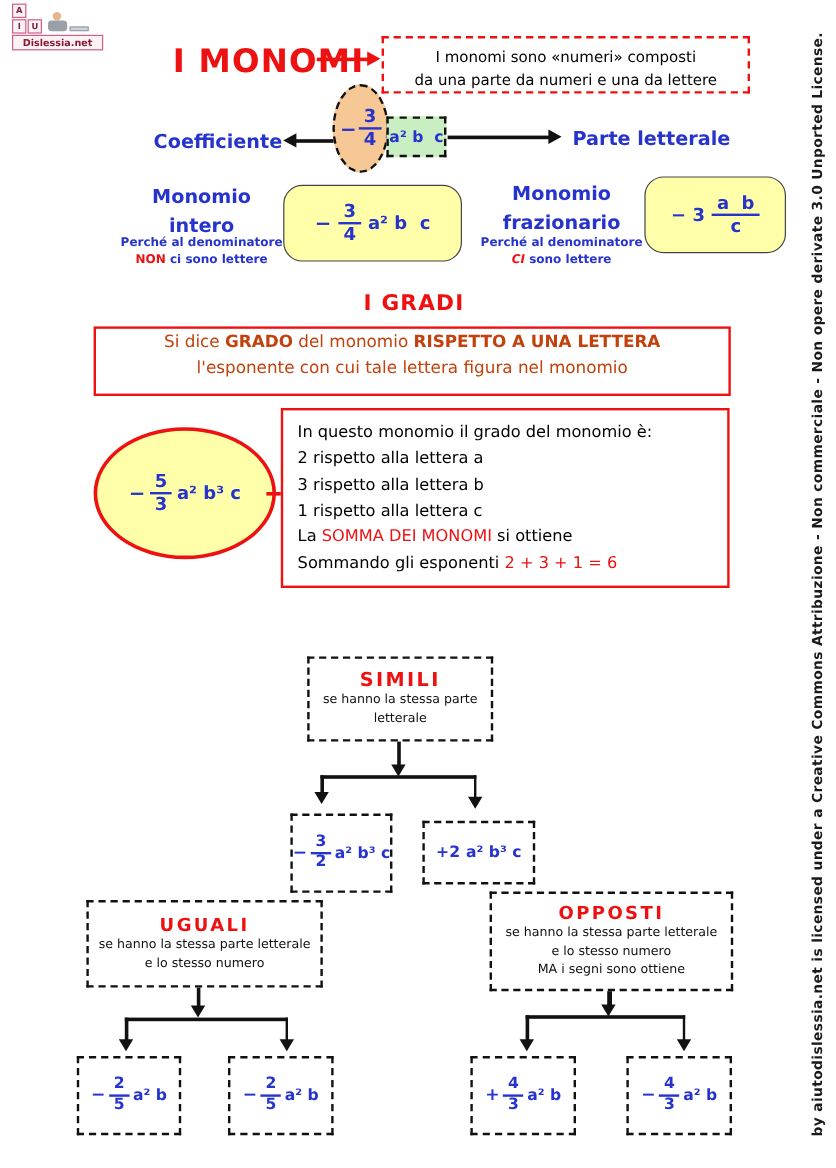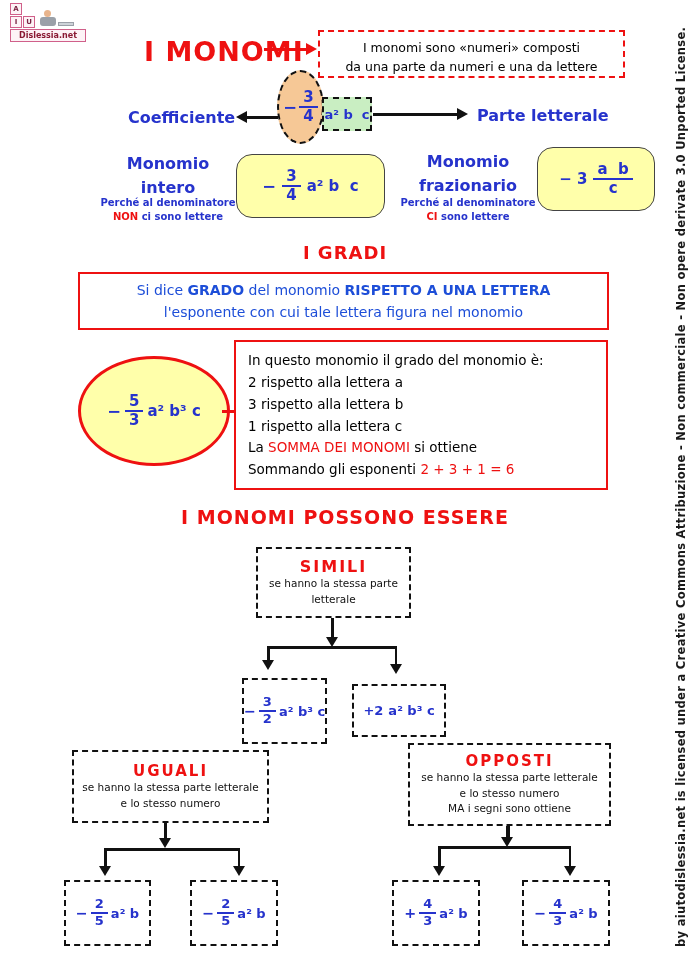--- a/index.html
+++ b/index.html
@@ -119,34 +119,34 @@
       <span class="letters">a² b  c</span>
     </div>
   </div>
 
   <div class="blue-label" style="left:408px;top:150px;width:120px;text-align:center;line-height:1.5;">
     <div>Monomio</div>
     <div>frazionario</div>
   </div>
   <div class="note" style="left:398px;top:196px;width:140px;">
     <div>Perché al denominatore</div>
-    <div><span class="red" style="">CI</span><span> sono lettere</span></div>
+    <div><span class="red" style="font-style:italic;">CI</span><span> sono lettere</span></div>
   </div>
   <div class="yellowbox" style="left:537px;top:147px;width:118px;height:64px;">
     <div class="formula f15">
       <span>− 3</span>
       <span class="frac">
         <span class="num letters">a  b</span>
         <span class="den">c</span>
       </span>
     </div>
   </div>
 
   <div class="title-red" style="left:0;top:242px;width:690px;text-align:center;font-size:18px;">I GRADI</div>
-  <div class="redbox" style="left:78px;top:272px;width:531px;height:58px;display:flex;flex-direction:column;align-items:center;justify-content:center;font-size:14px;color:#1d4ed8;line-height:1.6;">
+  <div class="redbox" style="left:78px;top:272px;width:531px;height:58px;display:flex;flex-direction:column;align-items:center;font-size:14px;color:#c2410c;line-height:1.6;">
     <div><span>Si dice </span><span class="bold">GRADO</span><span> del monomio </span><span class="bold">RISPETTO A UNA LETTERA</span></div>
     <div>l'esponente con cui tale lettera  figura nel monomio</div>
   </div>
 
   <div class="abs" style="left:78px;top:356px;width:152px;height:110px;border:3px solid var(--red);border-radius:50%;background:var(--yellow);display:flex;align-items:center;justify-content:center;">
     <div class="formula f15" style="gap:4px;">
       <span class="sign">−</span>
       <span class="frac">
         <span class="num">5</span>
         <span class="den">3</span>
@@ -158,21 +158,20 @@
   <div class="ah ah-r redhead" style="left:243px;top:405px;"></div>
   <div class="redbox" style="left:234px;top:340px;width:374px;height:150px;padding:8px 6px 6px 12px;font-size:13.5px;color:#000;font-weight:500;line-height:1.62;">
     <div>In questo monomio il grado del monomio è:</div>
     <div>2 rispetto alla lettera a</div>
     <div>3 rispetto alla lettera b</div>
     <div>1 rispetto alla lettera c</div>
     <div><span>La </span><span class="red">SOMMA DEI MONOMI</span><span> si ottiene</span></div>
     <div><span>Sommando gli esponenti </span><span class="red">2 + 3 + 1 = 6</span></div>
   </div>
 
-  <div class="title-red" style="left:0;top:506px;width:690px;text-align:center;font-size:19px;">I MONOMI POSSONO ESSERE</div>
 
   <div class="dashbox" style="left:256px;top:547px;width:155px;height:71px;display:flex;flex-direction:column;align-items:center;justify-content:center;">
     <div class="red bold" style="font-size:16px;letter-spacing:2px;">SIMILI</div>
     <div class="tree-desc">
       <div>se hanno la stessa parte</div>
       <div>letterale</div>
     </div>
   </div>
 
   <div class="vline" style="left:331px;top:618px;height:22px;"></div>

